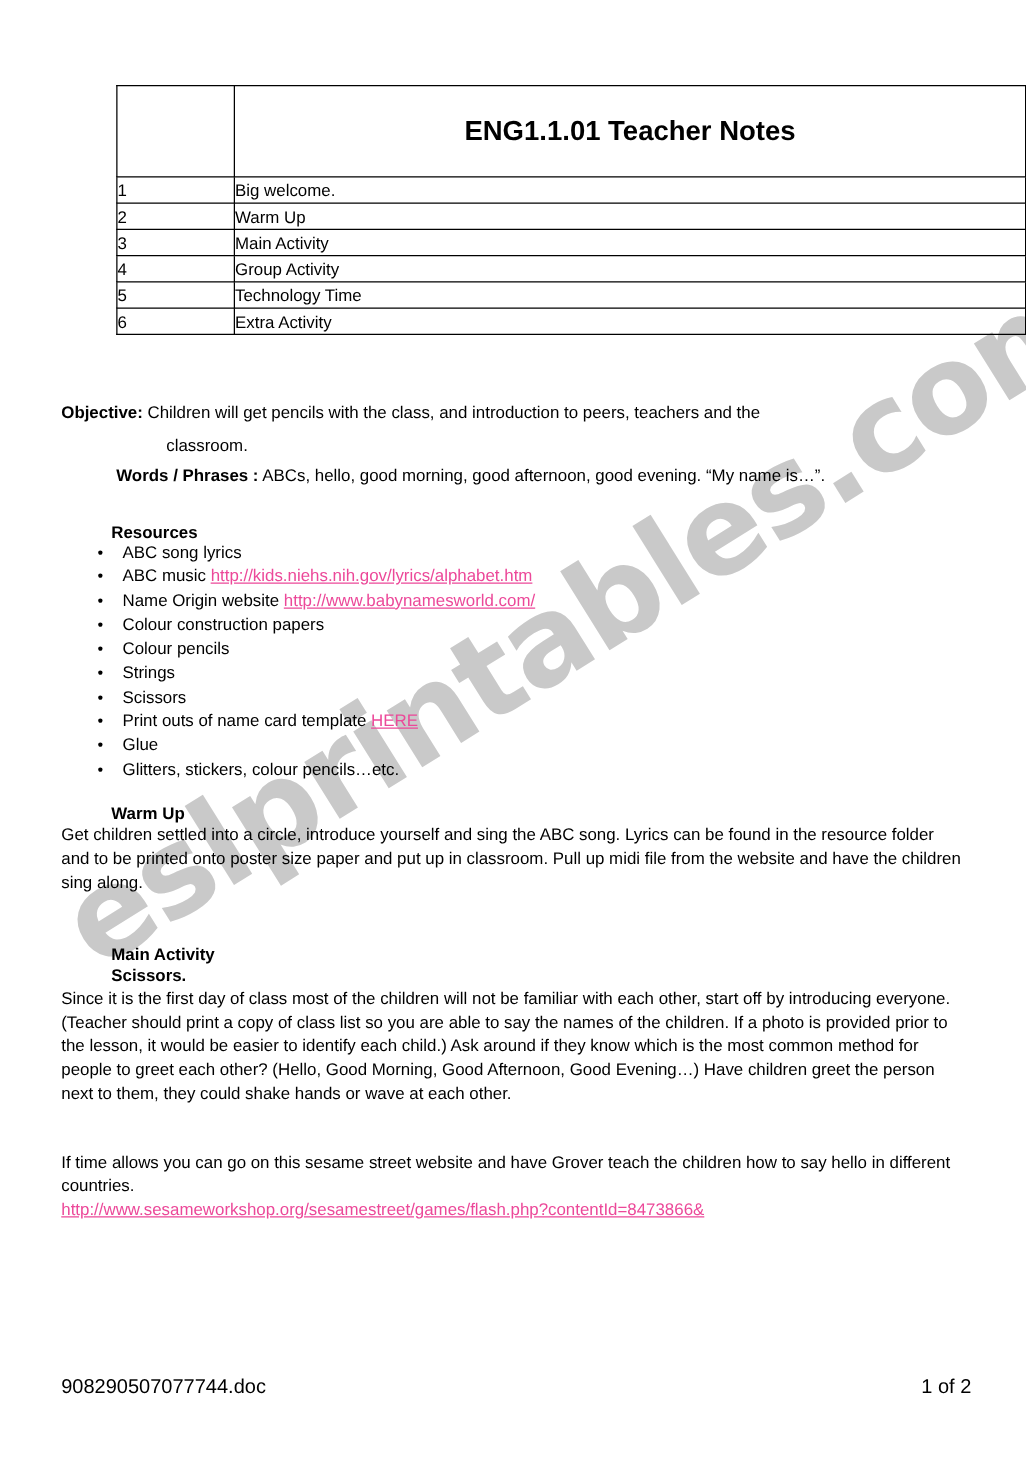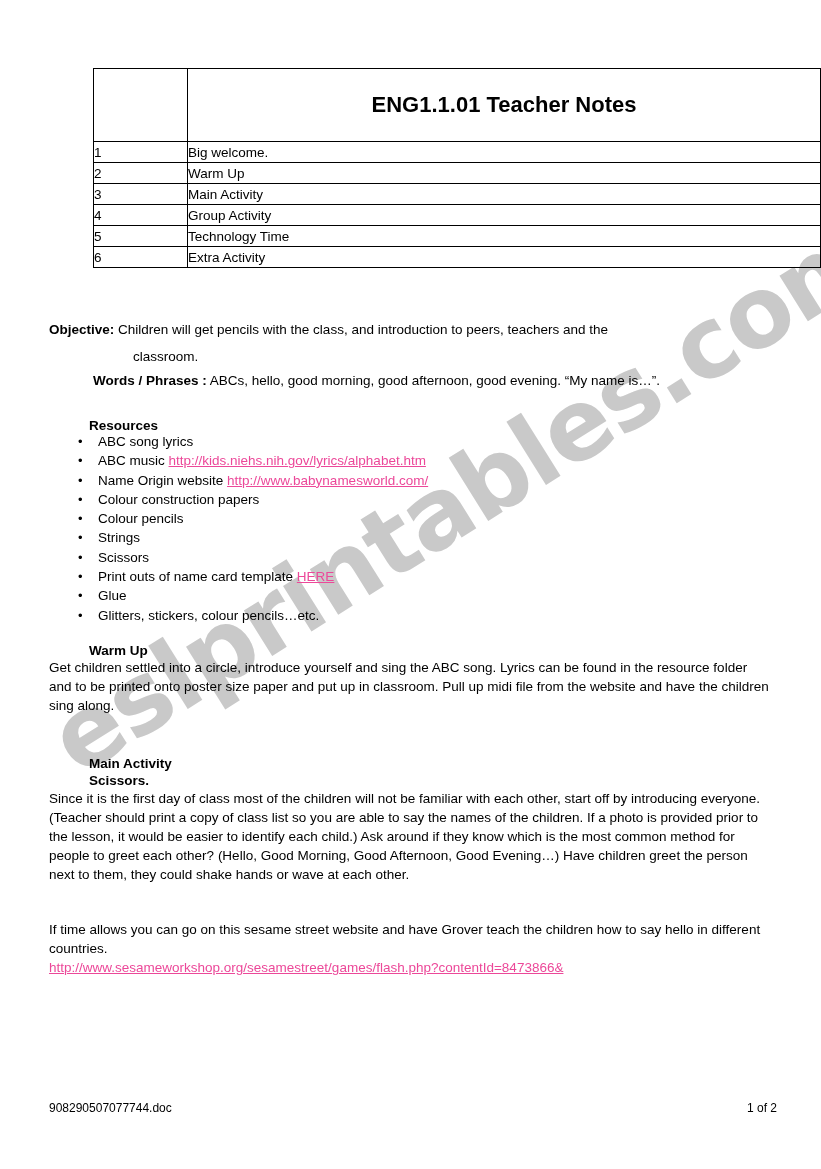--- a/index.html
+++ b/index.html
@@ -133,21 +133,21 @@
 
   #sesame-body { left: 49px; top: 920px; width: 722px; }
   #sesame-link-wrap { left: 49px; top: 958px; width: 722px; }
 
   
   #footer {
     position: absolute;
     left: 49px;
     top: 1101px;
     width: 728px;
-    font-size: 12px;
+    font-size: 16px;
     display: flex;
     justify-content: space-between;
     align-items: baseline;
   }
 </style>
 </head>
 <body>
 
 <div id="watermark">eslprintables.com</div>
 

